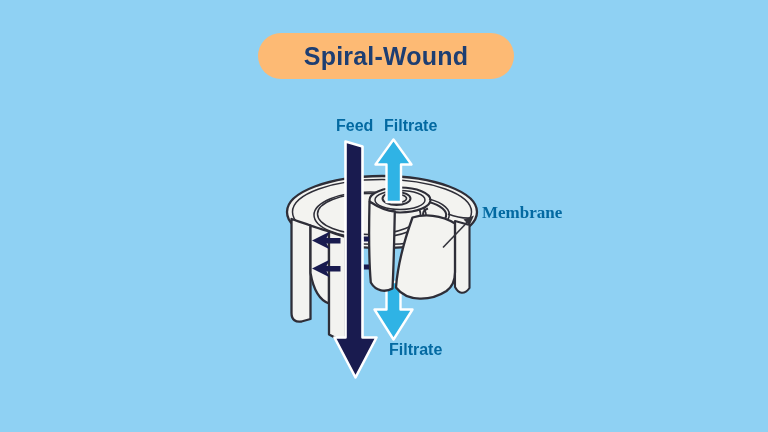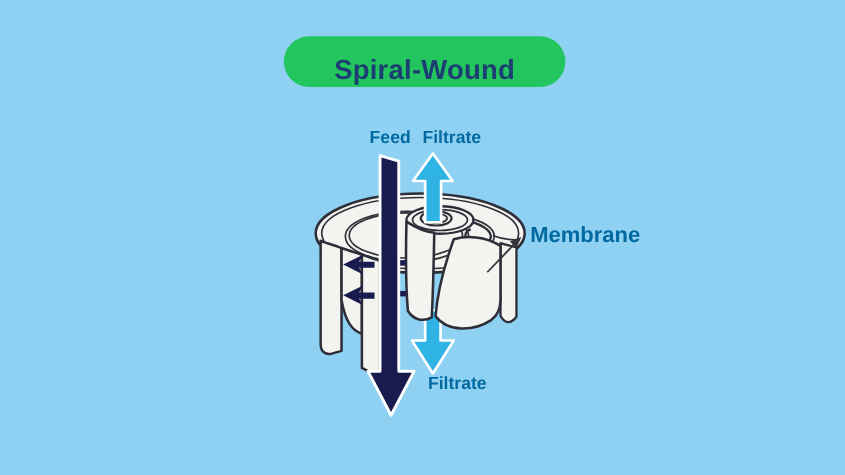--- a/index.html
+++ b/index.html
@@ -4,34 +4,34 @@
 <style>
   html,body{margin:0;padding:0;}
   body{
     width:768px;height:432px;position:relative;overflow:hidden;
     background:#8FD1F3;
     font-family:"Liberation Sans", sans-serif;
   }
   .stage{position:absolute;inset:0;width:768px;height:432px;}
   .title-pill{
     position:absolute;left:258px;top:33px;width:256px;height:46px;
-    background:#22c55e;border-radius:23px;
-    display:flex;align-items:flex-end;justify-content:center;
+    background:#fdba74;border-radius:23px;
+    display:flex;align-items:center;justify-content:center;
   }
   .title-pill span{
     color:#1D3E72;font-size:25px;font-weight:600;letter-spacing:.2px;
   }
   .diagram-svg{position:absolute;left:0;top:0;}
   .membrane{fill:#F3F3F0;stroke:#2E2E38;stroke-width:2.3;stroke-linejoin:round;}
   .thin{fill:none;stroke:#2E2E38;stroke-width:1.5;}
   .lbl{
     position:absolute;color:#0369a1;font-size:16px;font-weight:600;
     white-space:nowrap;
   }
-  .lbl-small{font-size:20px;}
+  .lbl-small{font-size:17px;font-family:Liberation Serif, serif;}
 </style>
 </head>
 <body>
 
 <div class="stage">
 
   <div class="title-pill">
     <span>Spiral-Wound</span>
   </div>
 

